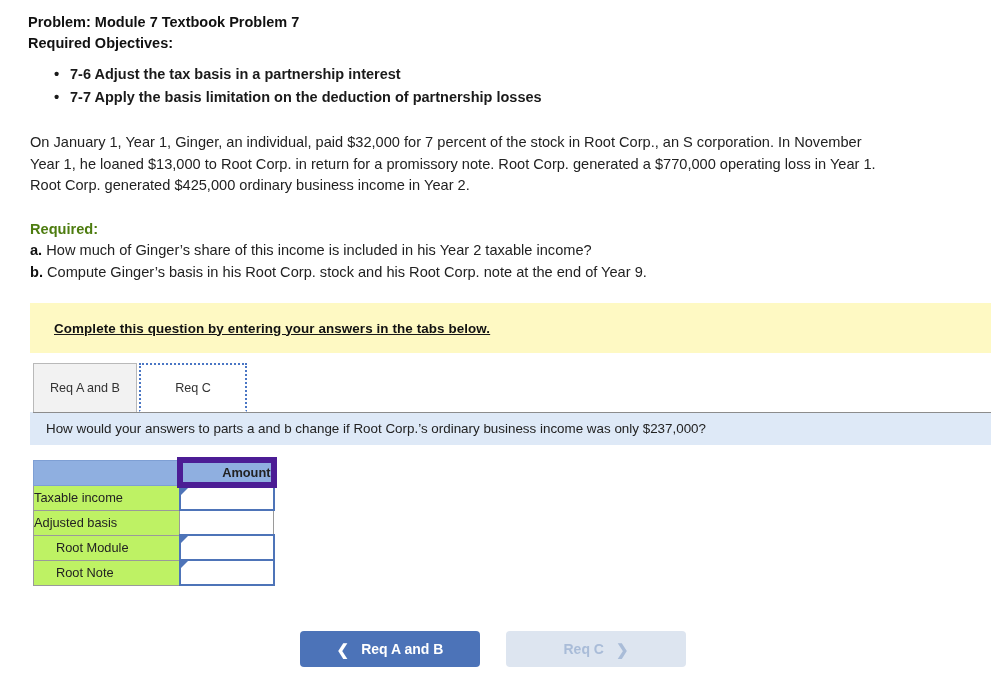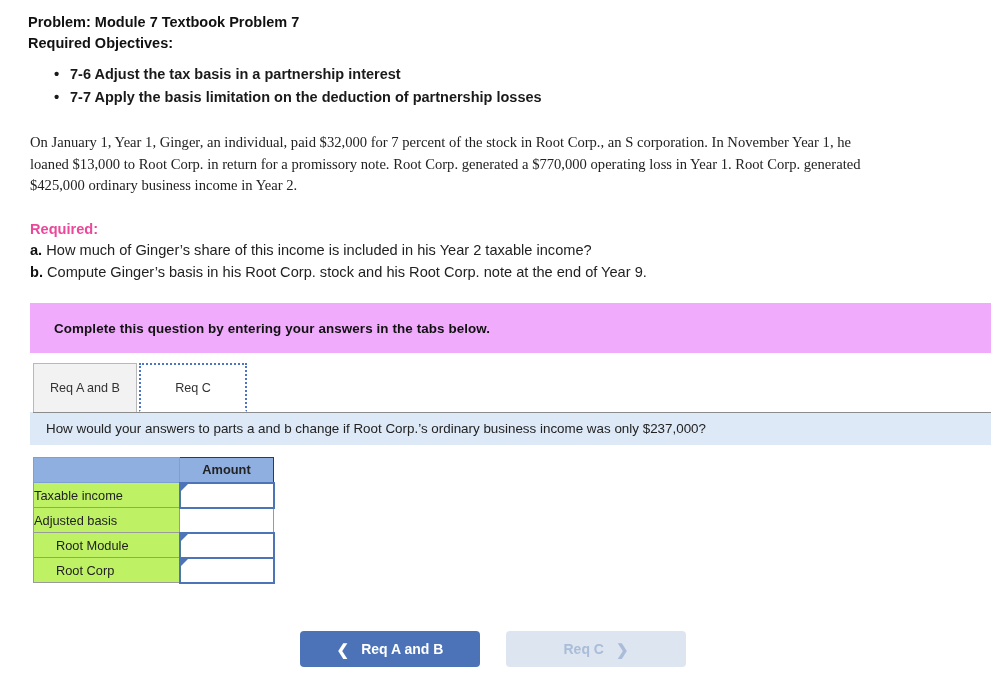--- a/index.html
+++ b/index.html
@@ -52,48 +52,48 @@
     font-size: 15px;
   }
 
   
   .narrative {
     margin: 24px 0 0 0;
     padding: 0 30px 0 30px;
     font-size: 14.6px;
     line-height: 21.5px;
     color: #222;
-    font-family: Liberation Serif, serif;
   }
 
   
   .required {
     margin: 22px 0 0 0;
     padding: 0 30px 0 30px;
     font-size: 14.6px;
     line-height: 21.5px;
     color: #222;
   }
   .required-title {
     font-weight: bold;
-    color: #ec4899;
+    color: #4d7c0f;
   }
   .req-line { white-space: nowrap; }
   .req-letter { font-weight: bold; color: #111; }
 
   
   .instruction-strip {
     margin: 20px 0 0 12px;
     width: 961px;
     height: 50px;
-    background: #f0abfc;
+    background: #fef9c3;
     display: flex;
     align-items: center;
     padding-left: 24px;
     margin-left: 30px;
+    text-decoration: underline;
   }
   .instruction-strip .txt {
     font-size: 13.4px;
     font-weight: bold;
     color: #111;
     letter-spacing: 0.1px;
   }
 
   
   .tabs-row {
@@ -168,22 +168,22 @@
   }
   .col-label { width: 146px; }
   .col-amount { width: 94px; }
 
   td.hdr-blank {
     background: #8fafe0;
     border: 1px solid #7e9fd4;
   }
   td.hdr-amount {
     background: #8fafe0;
-    border: 1px solid #4c1d95;
-    text-align: center;
+    border: 6px solid #4c1d95;
+    text-align: right;
     font-weight: bold;
     color: #1b1b1b;
     font-size: 12.8px;
   }
   td.row-label {
     border: 1px solid #9a9a9a;
     padding-left: 6px;
     background: #bef264;
   }
   td.row-label.indent { padding-left: 22px; }
@@ -314,21 +314,21 @@
           <td class="row-label">Adjusted basis</td>
           <td class="cell-empty"></td>
         </tr>
         <tr>
           <td class="row-label indent">Root Module</td>
           <td class="cell-input">
             <span class="marker"></span>
           </td>
         </tr>
         <tr>
-          <td class="row-label indent">Root Corp</td>
+          <td class="row-label indent">Root Note</td>
           <td class="cell-input">
             <span class="marker"></span>
           </td>
         </tr>
       </tbody>
     </table>
   </div>
 
   <div class="nav-row">
     <button class="nav-btn prev">

